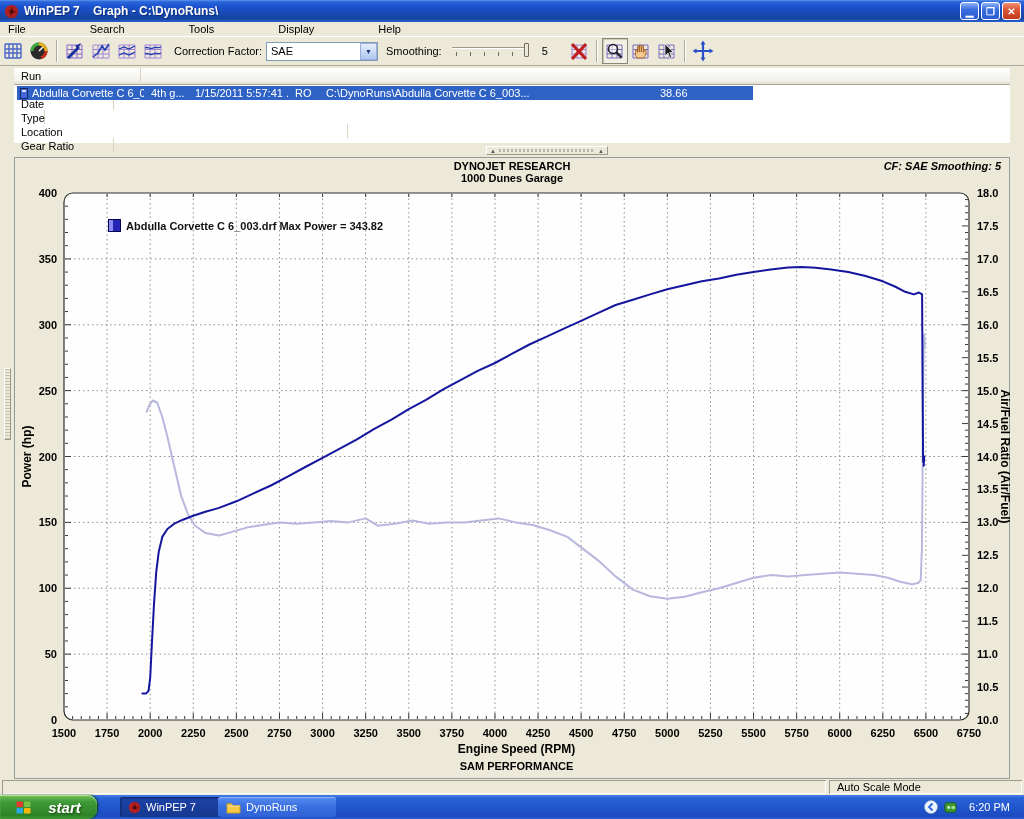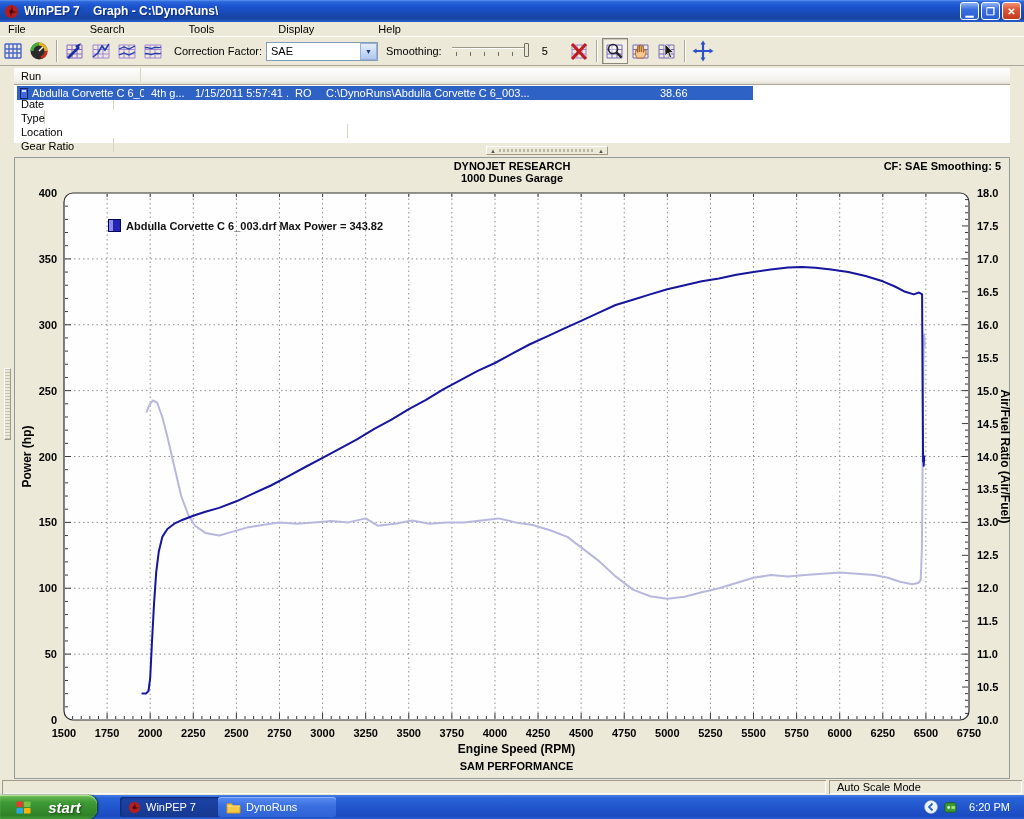--- a/index.html
+++ b/index.html
@@ -75,21 +75,21 @@
   .v-splitter { position:absolute; left:4px; top:368px; width:7px; height:72px;
     background:repeating-linear-gradient(0deg,#c3c0af 0 1px,#ece9d8 1px 3px);
     border:1px solid; border-color:#fff #9d9a87 #9d9a87 #fff; }
   
   .chartpanel { position:absolute; left:14px; top:157px; width:996px; height:622px;
     background:#ece9d8; border:1px solid #919b9c; }
   .c-title  { position:absolute; top:2px;  left:0; width:100%; text-align:center;
     font-size:11px; font-weight:bold; }
   .c-sub    { position:absolute; top:14px; left:0; width:100%; text-align:center;
     font-size:11px; font-weight:bold; }
-  .c-cf     { position:absolute; top:2px; right:8px; font-size:11px; font-weight:bold; }
+  .c-cf     { position:absolute; top:2px; right:8px; font-size:11px; font-weight:bold;font-style:italic; }
   .legend { position:absolute; left:93px; top:61px; display:flex; align-items:center; gap:5px; }
   .lg-swatch { width:13px; height:13px; border:1px solid #000050;
     background:linear-gradient(90deg,#8c8cf4 0 40%,#2525b4 40%); }
   .lg-label { font-size:11px; font-weight:bold; color:#111; }
   
   .statusbar { position:absolute; left:0; top:779px; width:1024px; height:16px; background:#ece9d8; }
   .sb-panel { position:absolute; top:1px; height:14px;
     box-shadow: inset 1px 1px 0 #9d9a87, inset -1px -1px 0 #fff;
     font-size:11px; padding:1px 0 0 8px; color:#000; }
   

